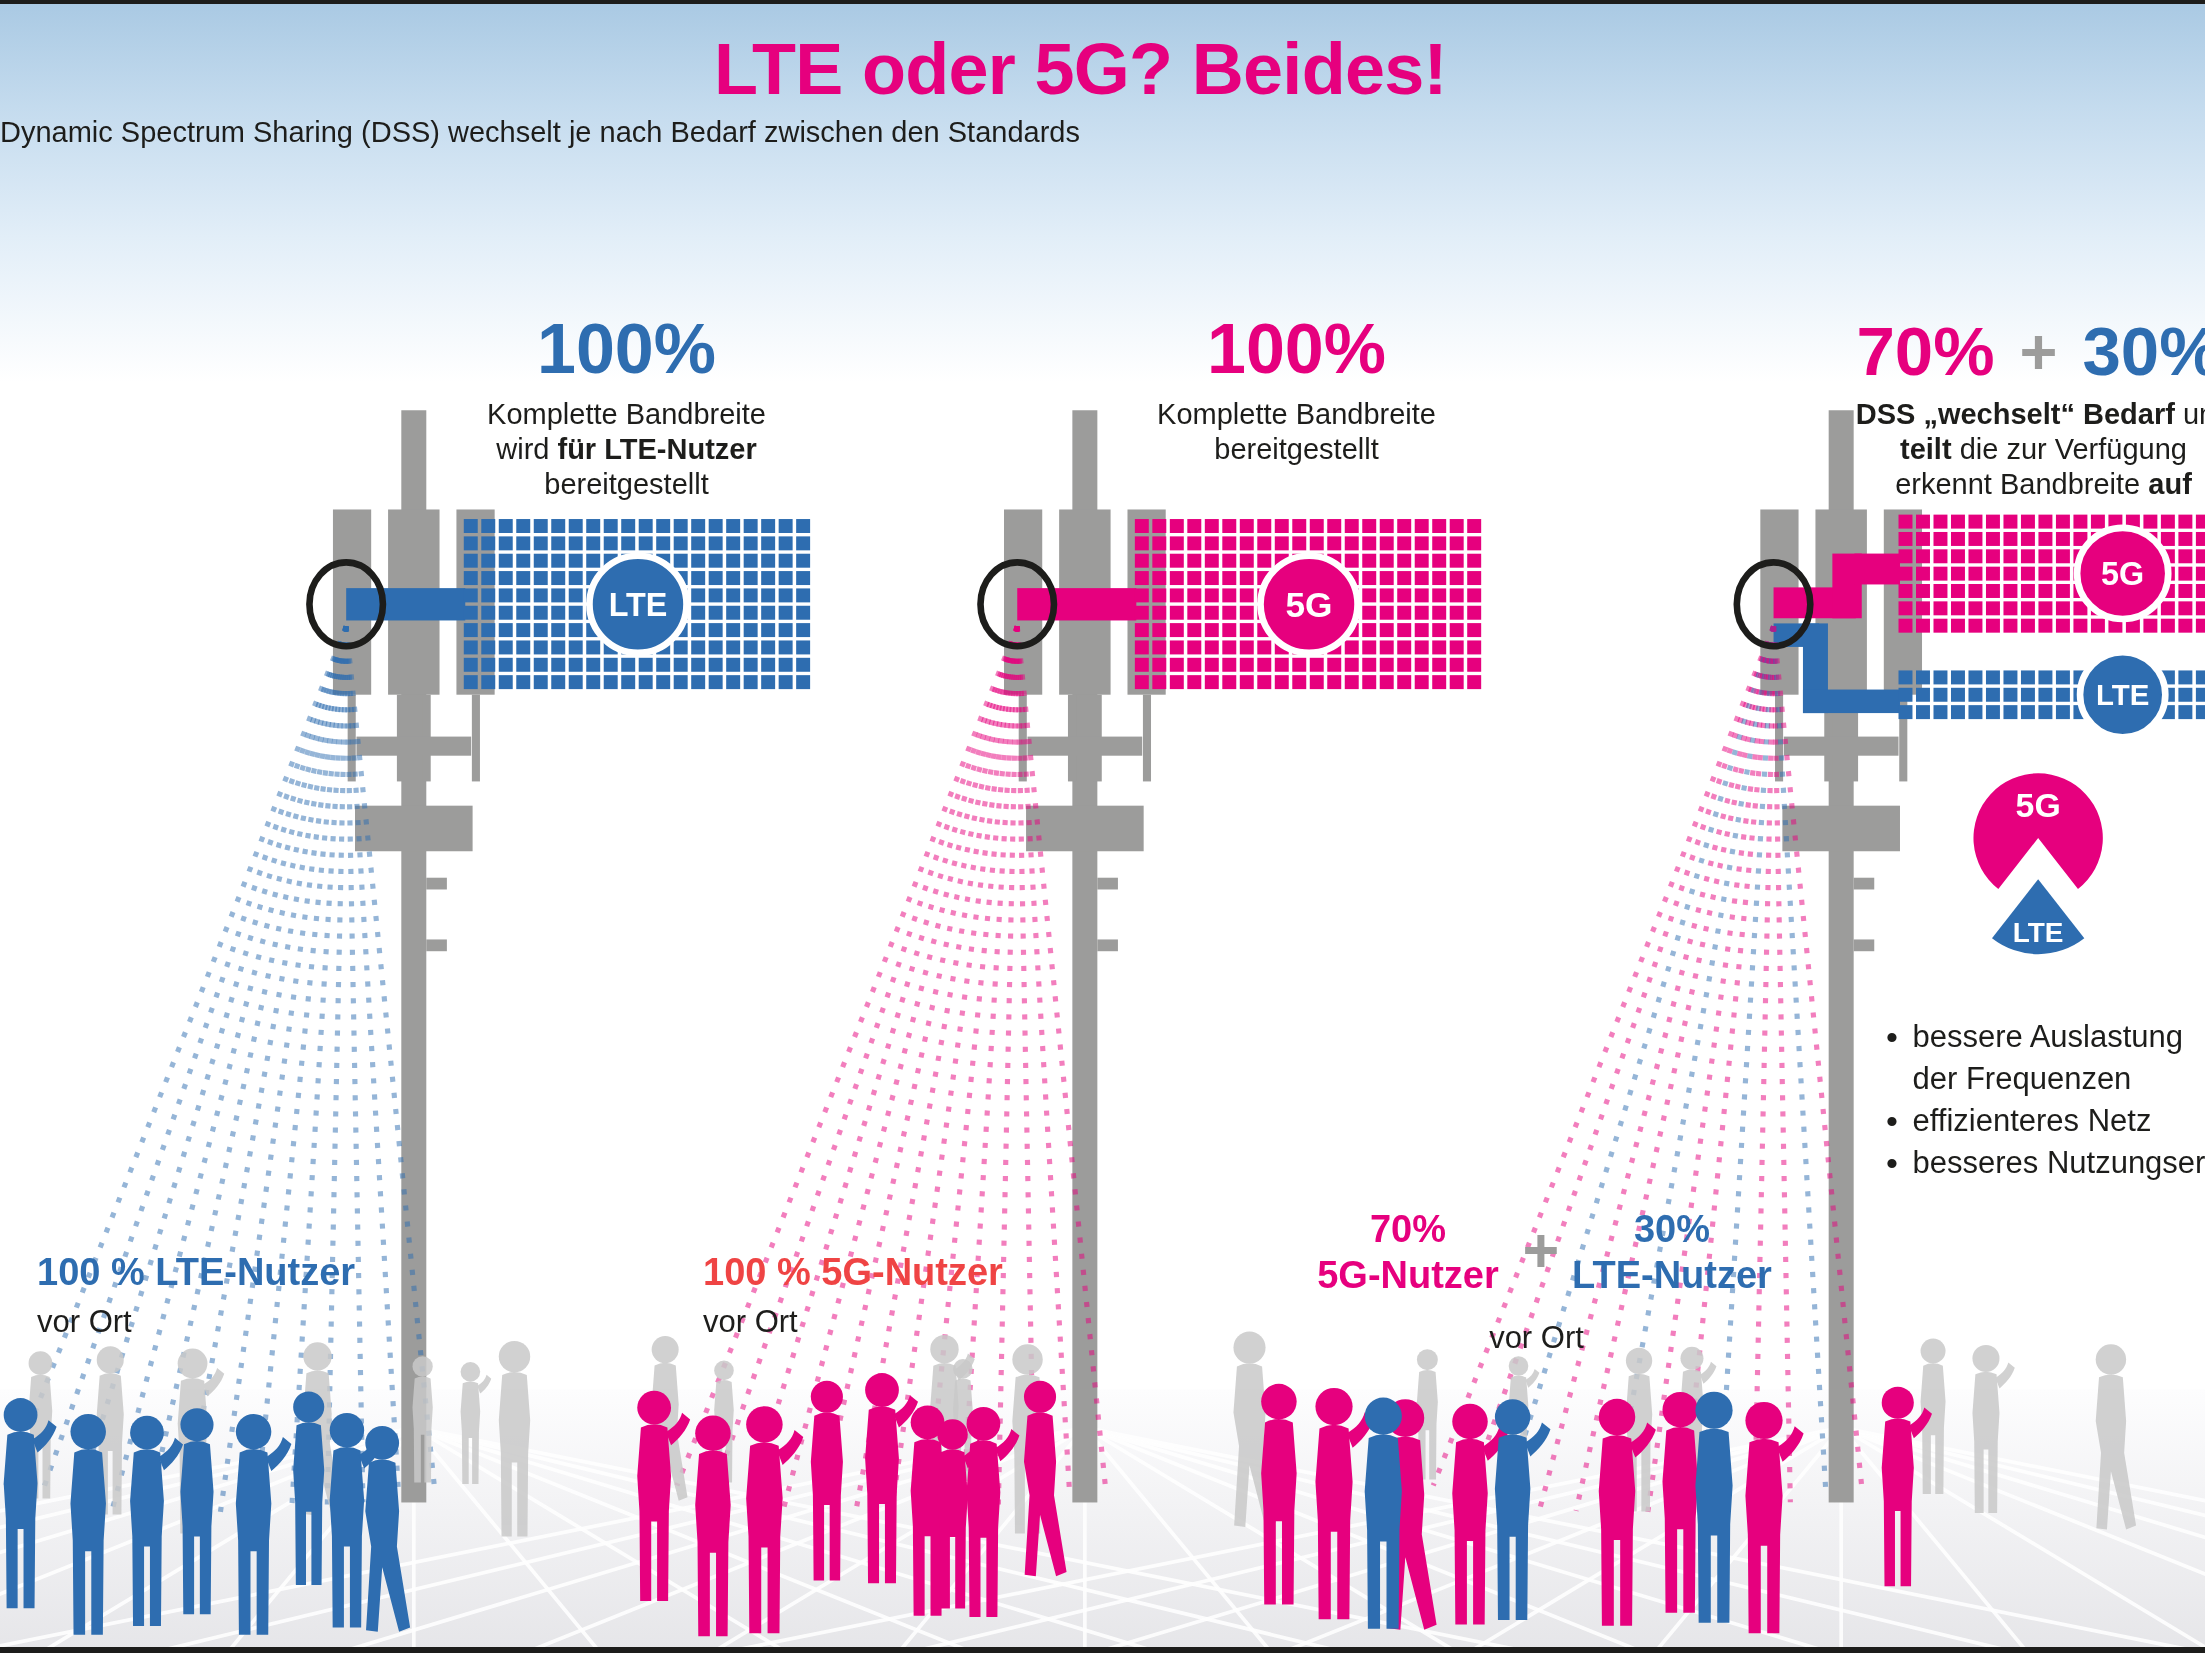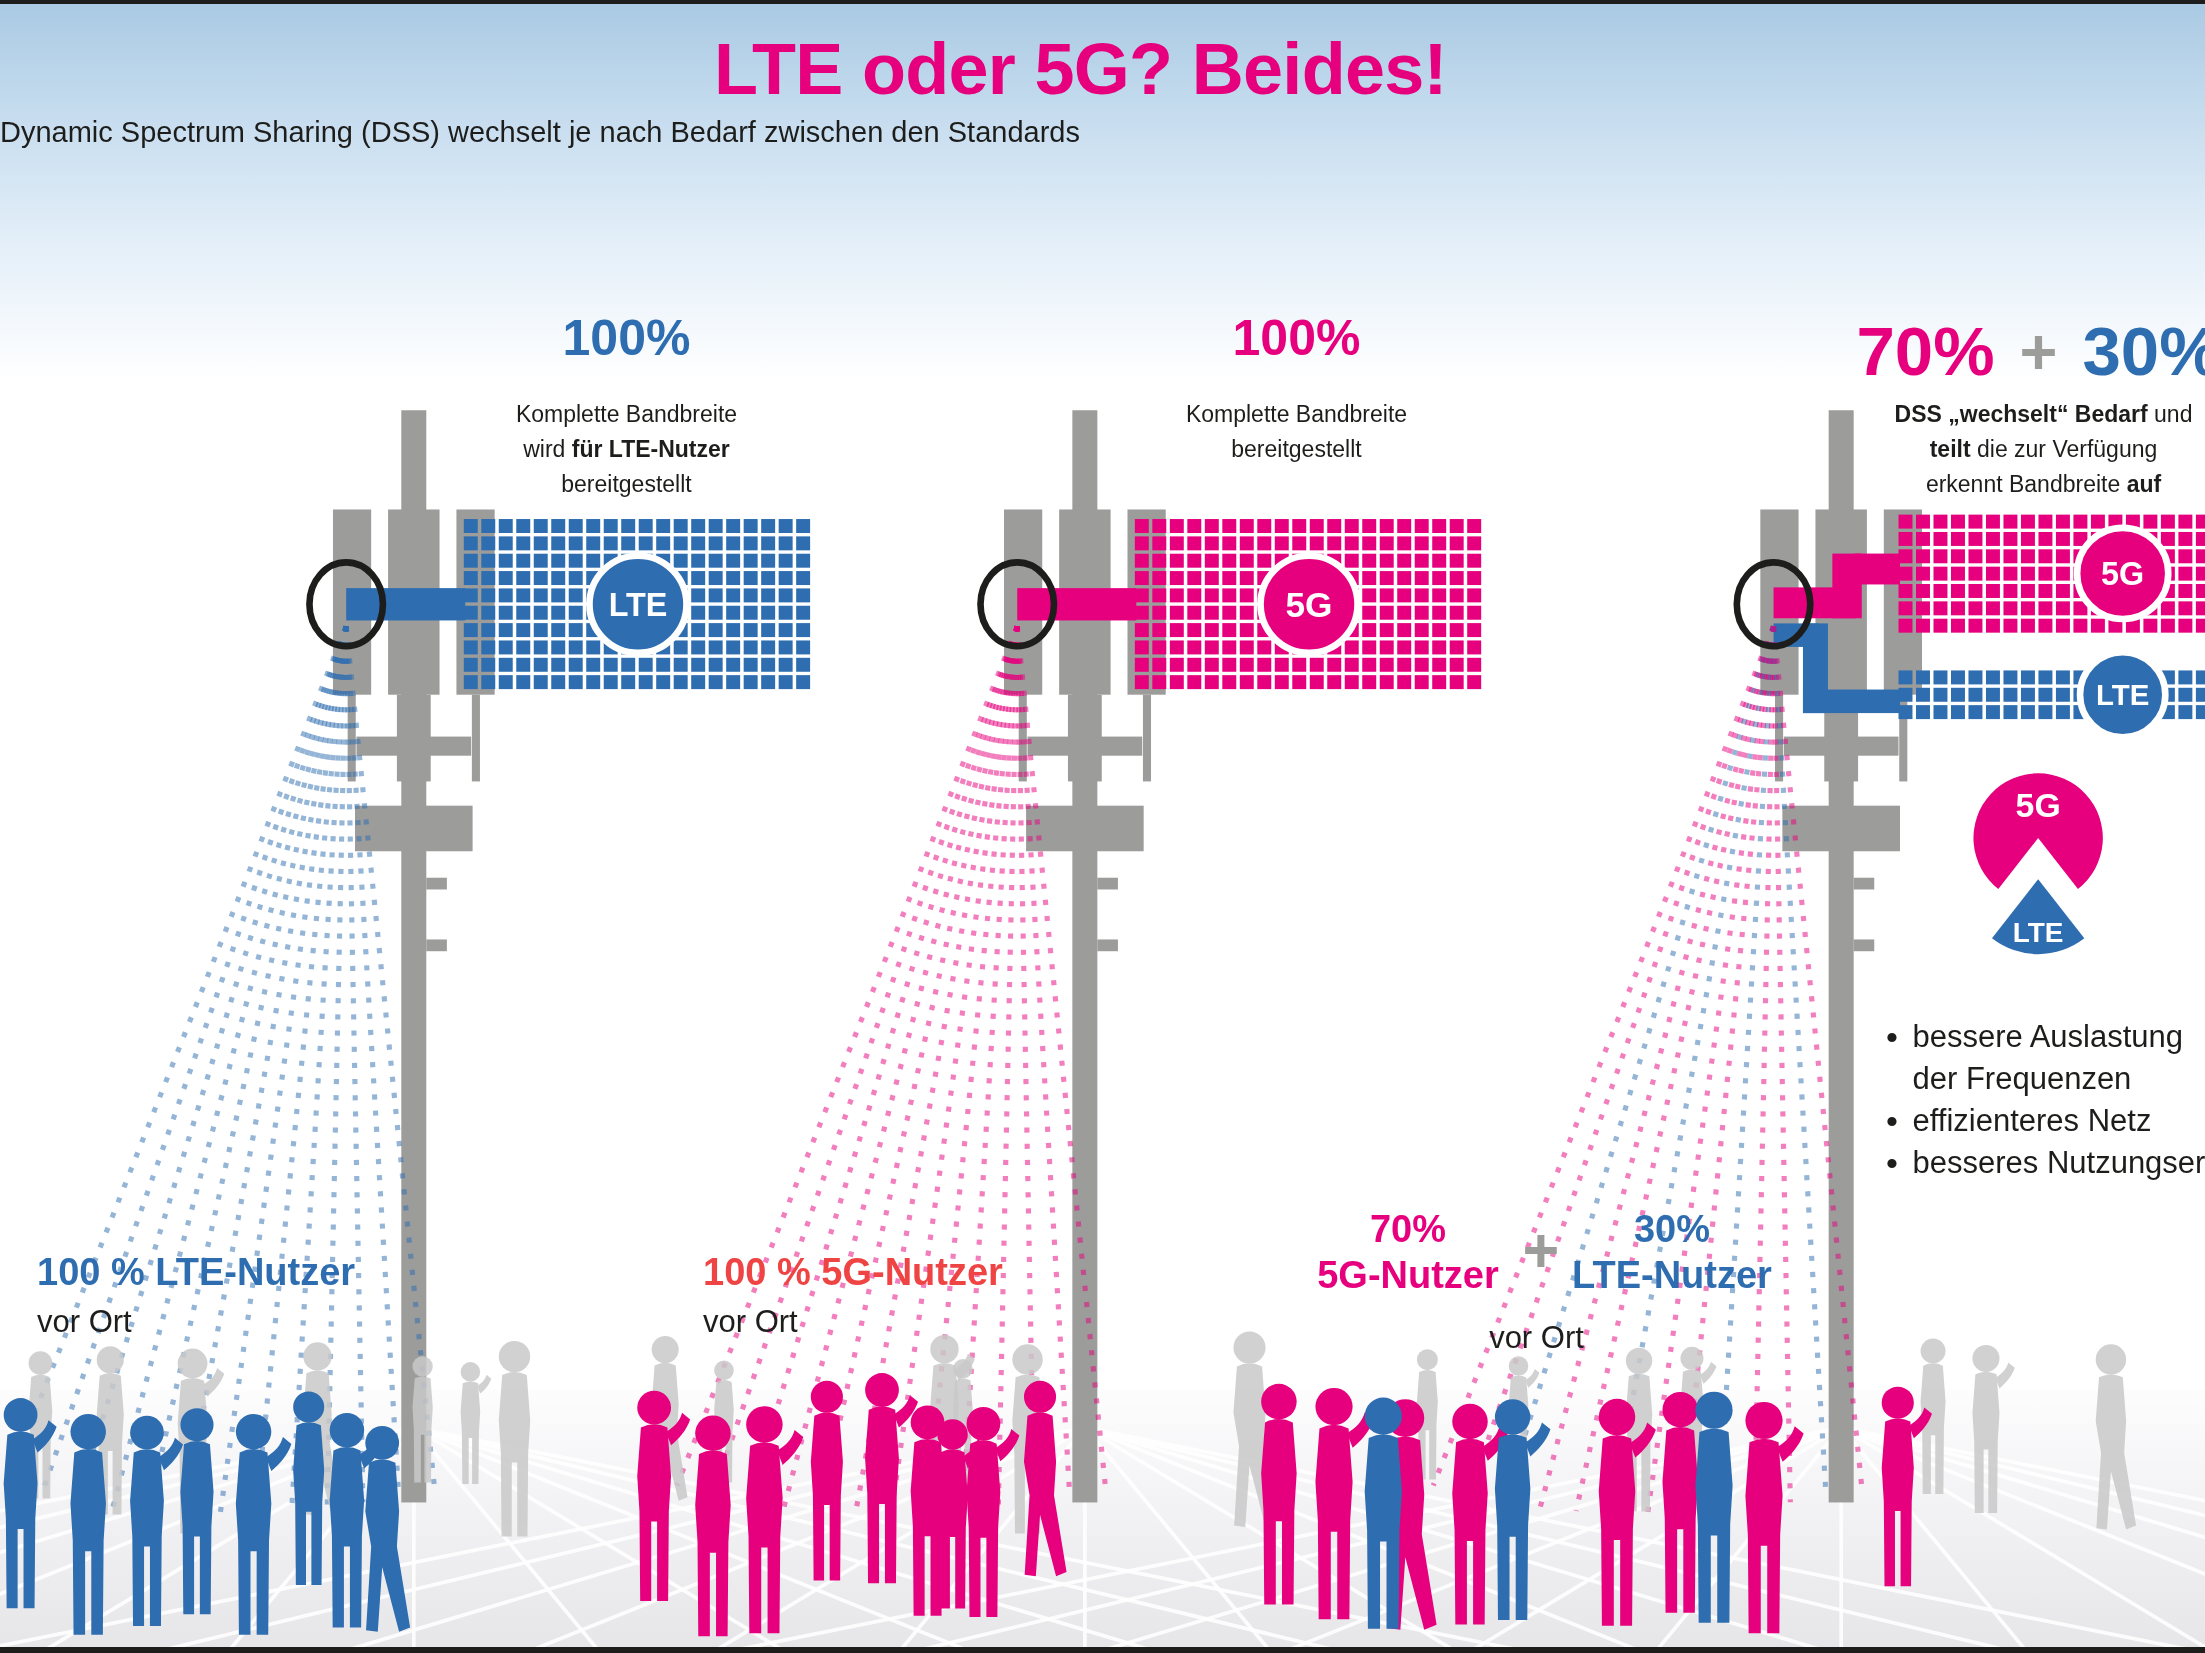--- a/index.html
+++ b/index.html
@@ -9,25 +9,25 @@
   }
   .abs{position:absolute;}
   .sky{left:0;top:0;width:2205px;height:382px;
     background:linear-gradient(to bottom,#a9c9e3 0%,#c4dbee 28%,#e2eef8 62%,#ffffff 100%);}
   .edgebar{left:0;width:2205px;background:var(--dark,#1d1d1b);}
   #scene{left:0;top:0;}
   .title{left:0;top:28px;width:2161px;text-align:center;
     font-size:72px;font-weight:700;color:var(--magenta);letter-spacing:-0.7px;}
   .subtitle{left:0;top:116px;width:2161px;text-align:left;
     font-size:29px;color:var(--dark);}
-  .pct{top:309px;width:559px;text-align:center;font-size:50px;font-weight:700;}
+  .pct{top:309px;width:559px;text-align:center;font-size:70px;font-weight:700;}
   .pct-row{top:312px;width:559px;display:flex;justify-content:center;align-items:center;gap:25px;}
   .pct-row .num{font-size:69px;font-weight:700;}
   .pct-row .plus{font-size:65px;font-weight:800;color:var(--gray);line-height:1;}
-  .desc{top:397px;width:559px;text-align:center;font-size:23px;line-height:35px;color:var(--dark);}
+  .desc{top:397px;width:559px;text-align:center;font-size:29px;line-height:35px;color:var(--dark);}
   .desc b{font-weight:700;}
   .crowd-label{}
   .crowd-h{font-size:38px;font-weight:700;white-space:nowrap;}
   .crowd-sub{font-size:31px;color:var(--dark);margin-top:10.3px;}
   .split-col{width:250px;text-align:center;font-weight:700;font-size:38px;line-height:46px;white-space:nowrap;}
   .split-plus{width:66px;text-align:center;font-size:63px;font-weight:800;color:var(--gray);}
   .vorort{width:221px;text-align:center;font-size:31px;color:var(--dark);}
   #benefits{left:1886px;top:1016px;width:382px;margin:0;padding:0;list-style:none;
     font-size:31px;line-height:42px;color:var(--dark);}
   #benefits li{position:relative;padding-left:26.5px;white-space:normal;}

